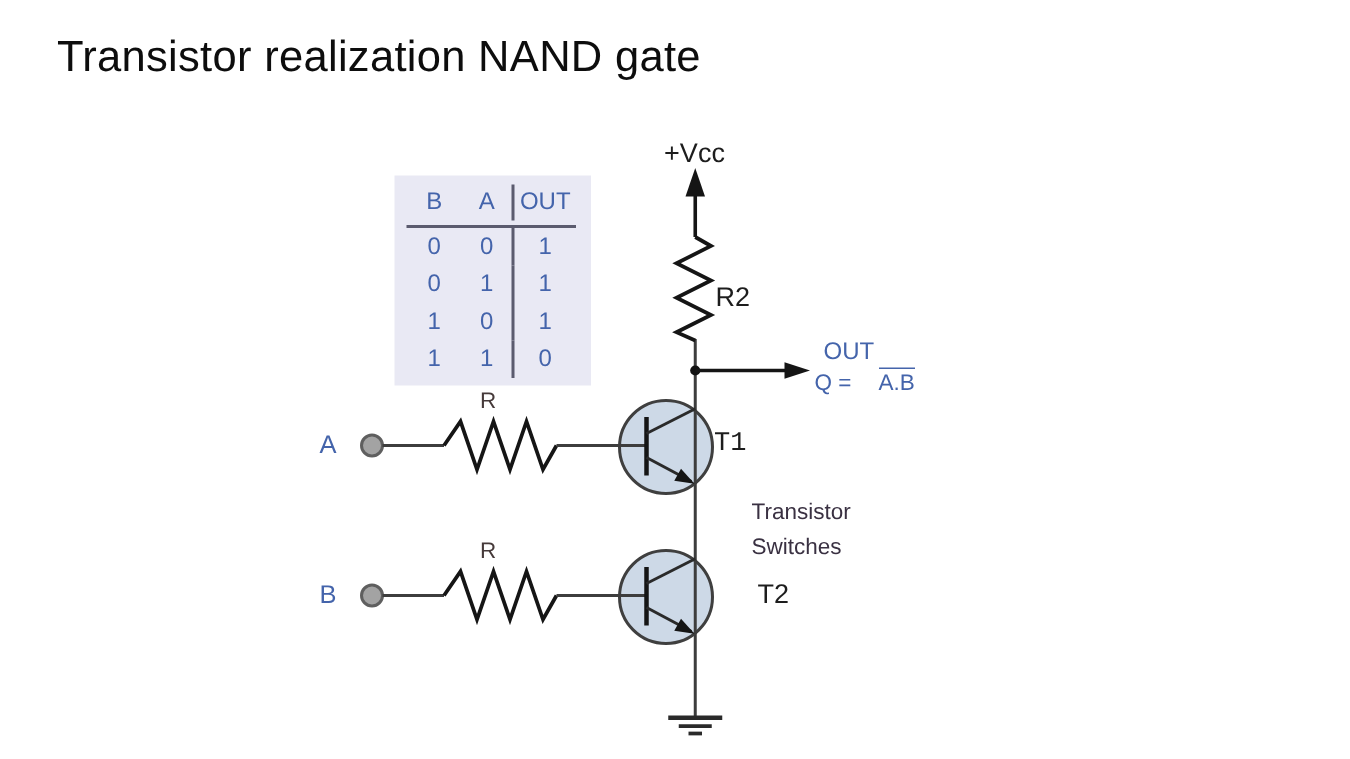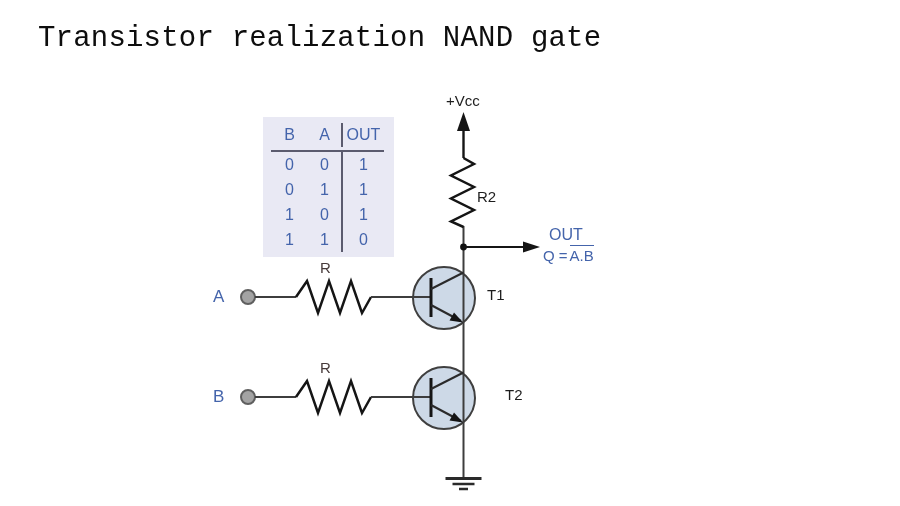--- a/index.html
+++ b/index.html
@@ -2,49 +2,49 @@
 <html><head>
 <meta charset="utf-8">
 <style>
   html,body{margin:0;padding:0;background:#ffffff;}
   .slide{
     position:relative;width:900px;height:506px;background:#ffffff;overflow:hidden;
     font-family:"Liberation Sans", sans-serif;color:#111;
   }
   .abs{position:absolute;}
   .title{
-    left:38px;top:22px;font-size:29px;color:#0d0d0d;letter-spacing:0.2px;white-space:nowrap;font-family:Liberation Mono, monospace;
+    left:38px;top:22px;font-size:29px;color:#0d0d0d;letter-spacing:0.2px;white-space:nowrap;
   }
   
   .truth-table{
     left:263px;top:117px;width:131px;height:140px;background:#e9e9f4;
     color:#4464ab;font-size:16px;padding-top:6px;box-sizing:border-box;
   }
   .tt-row{
     display:grid;grid-template-columns:37px 33px 1fr;height:25px;
     margin:0 10px 0 8px;text-align:center;
   }
   .tt-row span{display:block;line-height:25px;height:25px;}
   .tt-head{height:27px;border-bottom:2px solid #5b5b6e;}
   .tt-head span{line-height:24px;height:24px;}
   .tt-cell-out{border-left:2px solid #5b5b6e;}
   
   .lbl{white-space:nowrap;}
-  .lbl-dark{color:#1d1d1d;font-size:15px;}
+  .lbl-dark{color:#1d1d1d;font-size:18px;}
   .lbl-blue{color:#4464ab;}
   .lbl-vcc{left:440px;top:92px;width:46px;text-align:center;}
   .lbl-r2{left:477px;top:188px;}
   .lbl-out{left:549px;top:226px;font-size:16px;}
   .lbl-eq{left:543px;top:247px;font-size:15px;}
-  .eq-overline{border-top:1.6px solid #4464ab;padding-top:1px;margin-left:2px;}
+  .eq-overline{border-top:1.6px solid #4464ab;padding-top:1px;margin-left:18px;}
   .lbl-a{left:213px;top:287px;font-size:17px;}
   .lbl-b{left:213px;top:387px;font-size:17px;}
   .lbl-ra{left:320px;top:259px;color:#463a3a;font-size:15px;}
   .lbl-rb{left:320px;top:359px;color:#463a3a;font-size:15px;}
-  .lbl-t1{left:487px;top:286px;}
+  .lbl-t1{left:476px;top:286px;font-family:Liberation Mono, monospace;}
   .lbl-t2{left:505px;top:386px;}
   .lbl-caption{left:501px;top:330px;color:#3a3142;font-size:15px;line-height:23px;}
   svg{position:absolute;left:0;top:0;}
 </style>
 </head>
 <body>
 
 <div class="slide">
 
   <div class="abs title">Transistor realization NAND gate</div>
@@ -139,14 +139,18 @@
   <div class="abs lbl lbl-blue lbl-out">OUT</div>
   <div class="abs lbl lbl-blue lbl-eq">
     <span>Q =</span><span class="eq-overline">A.B</span>
   </div>
   <div class="abs lbl lbl-blue lbl-a">A</div>
   <div class="abs lbl lbl-blue lbl-b">B</div>
   <div class="abs lbl lbl-ra">R</div>
   <div class="abs lbl lbl-rb">R</div>
   <div class="abs lbl lbl-dark lbl-t1">T1</div>
   <div class="abs lbl lbl-dark lbl-t2">T2</div>
+  <div class="abs lbl lbl-caption">
+    <div>Transistor</div>
+    <div>Switches</div>
+  </div>
 
 </div>
 
 </body></html>

